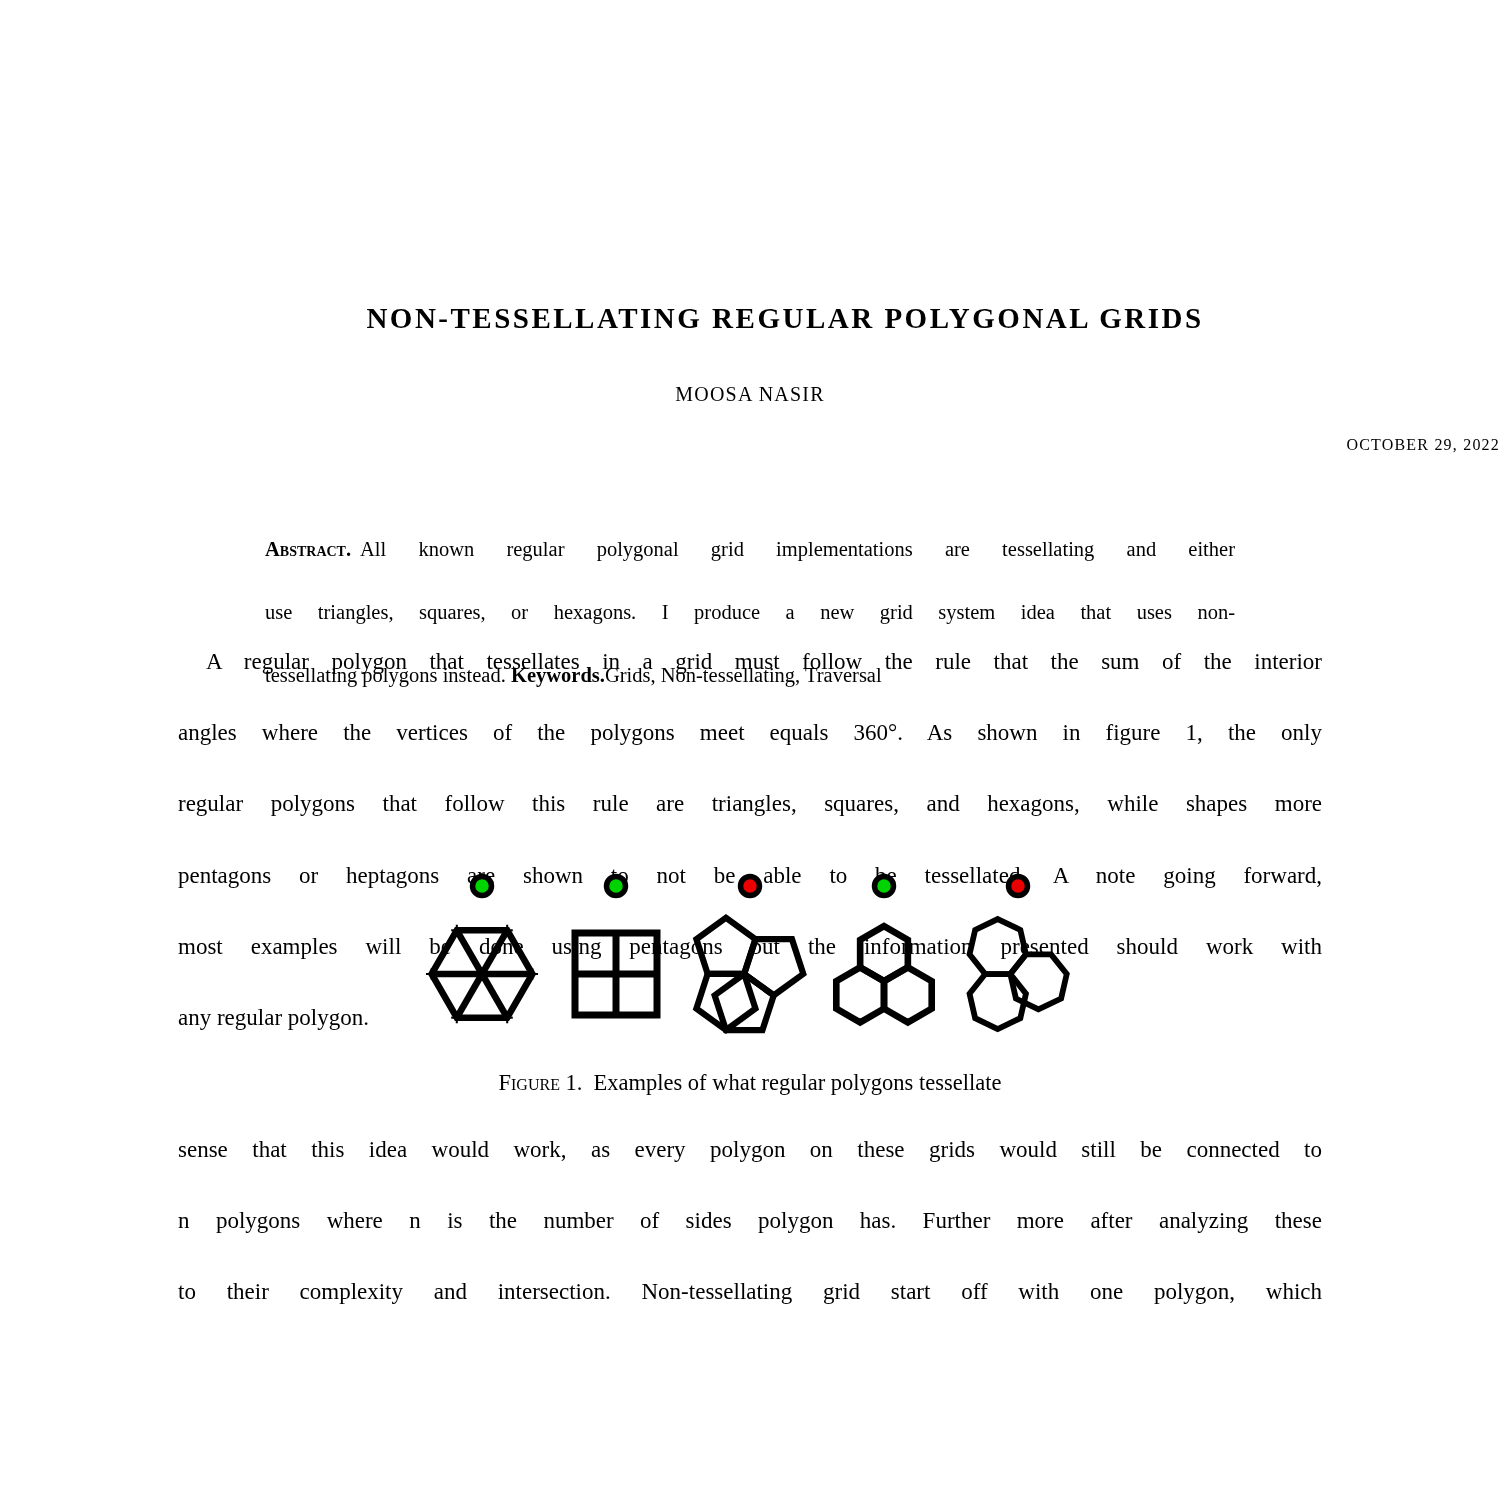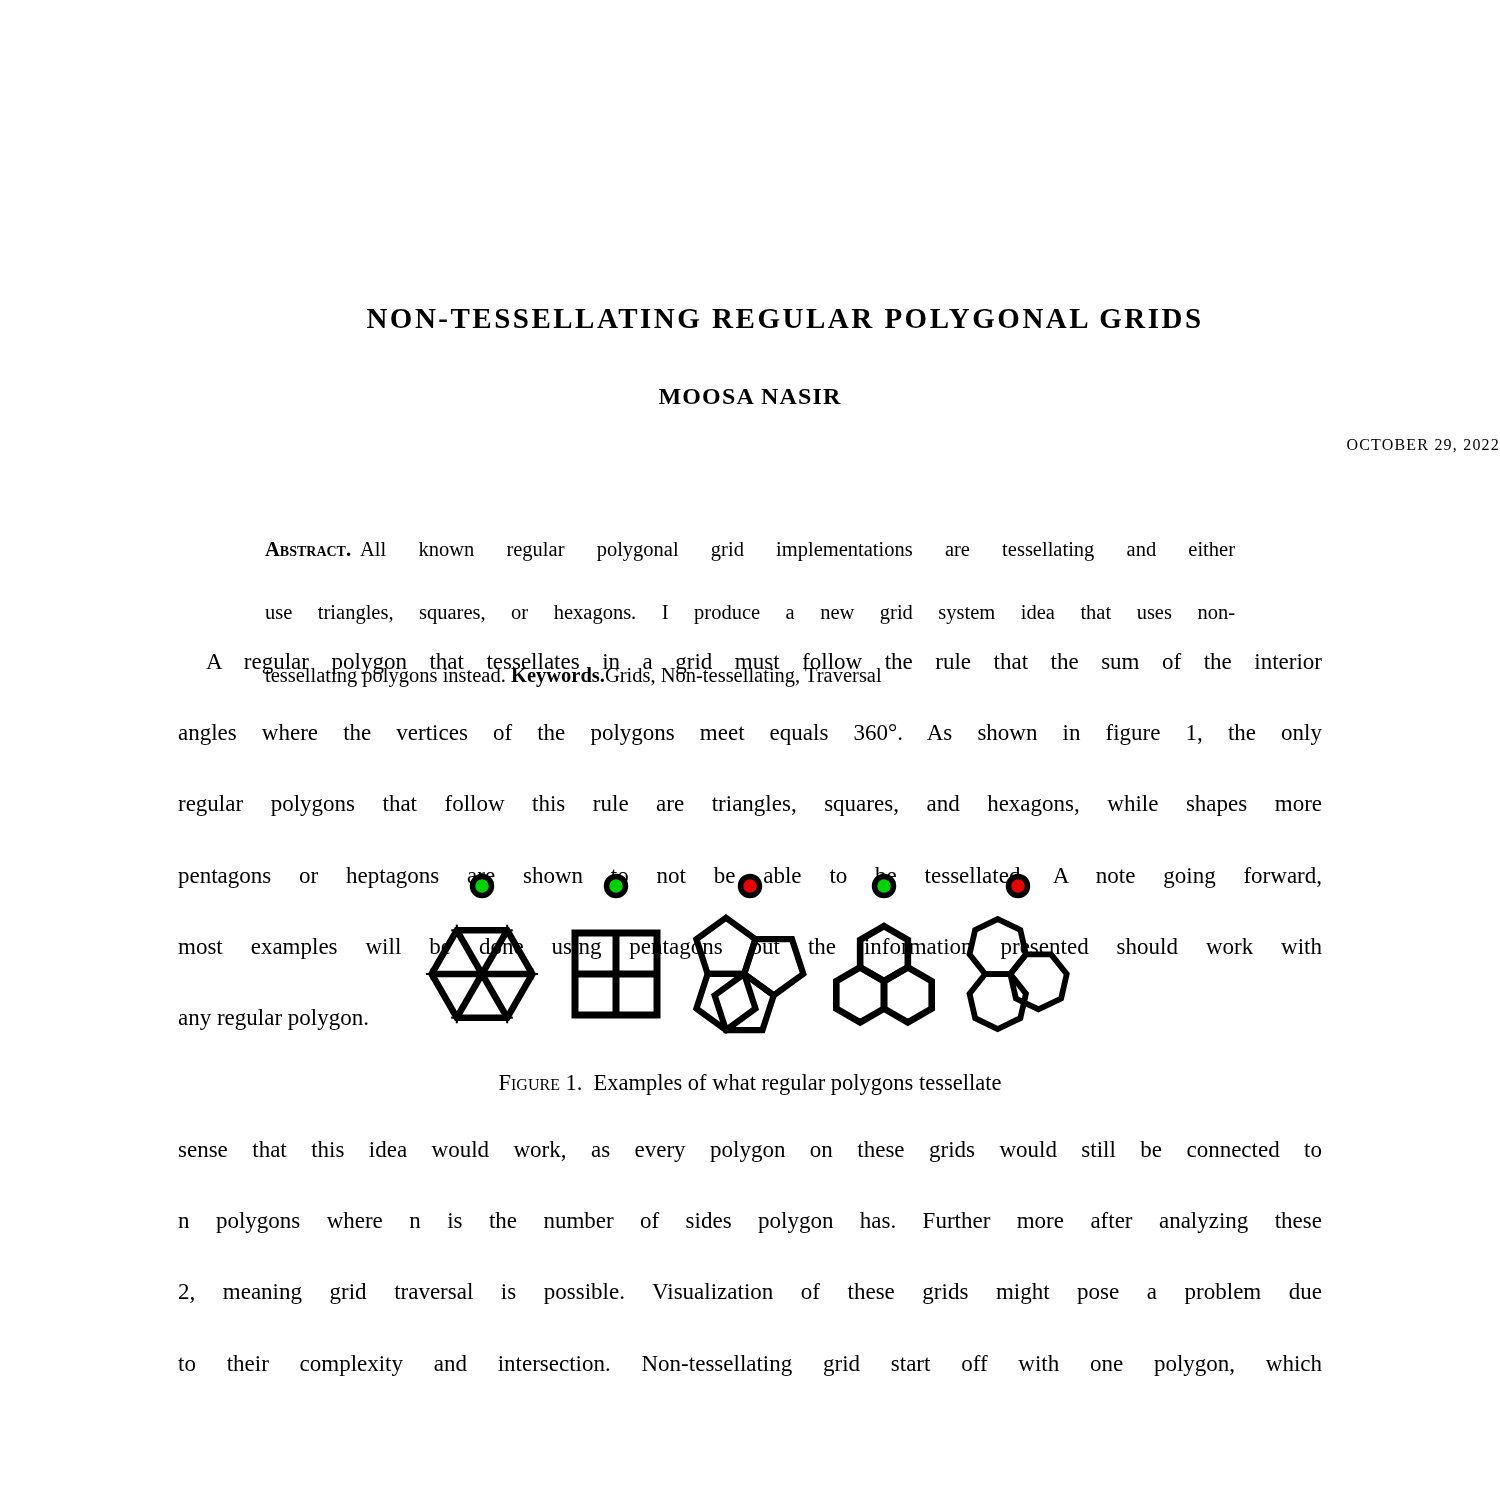--- a/index.html
+++ b/index.html
@@ -6,21 +6,21 @@
   body {
     width:1500px; height:1500px; overflow:hidden;
     background:#ffffff; color:#000;
     font-family:"Liberation Serif","DejaVu Serif",serif;
     position:relative;
   }
   .title {
     position:absolute; top:302px; left:0; width:100%;
     text-align:center; font-size:29px; font-weight:bold; letter-spacing:2.5px;padding-left:35px;
   }
-  .author { position:absolute; top:383px; left:0; width:100%; text-align:center; font-size:24px; letter-spacing:1.2px;font-weight:bold; }
+  .author { position:absolute; top:383px; left:0; width:100%; text-align:center; font-size:20px; letter-spacing:1.2px; }
   .date   { position:absolute; top:436px; left:0; width:100%; text-align:right; font-size:16px; letter-spacing:1.2px; }
 
   .abstract {
     position:absolute; top:534px; left:265px; width:970px;
     font-size:20.5px; line-height:31.5px;
   }
   .sc { font-variant:small-caps; }
   .abstract .abs-label { margin-right:9px;font-weight:bold; }
   .bold { font-weight:bold; }
   .kw-label { }
@@ -158,16 +158,15 @@
 
 </div>
 
 <div class="caption">
   <span class="sc cap-label">Figure 1.</span><span>Examples of what regular polygons tessellate</span>
 </div>
 
 <div class="body-block" id="para2">
   <div class="jline">sense that this idea would work, as every polygon on these grids would still be connected to</div>
   <div class="jline">n polygons where n is the number of sides polygon has. Further more after analyzing these</div>
-  <div class="jline">2, meaning grid traversal is possible. Visualization of these grids might pose a problem due</div>
   <div class="jline">to their complexity and intersection. Non-tessellating grid start off with one polygon, which</div>
 
 </div>
 
 </body></html>

